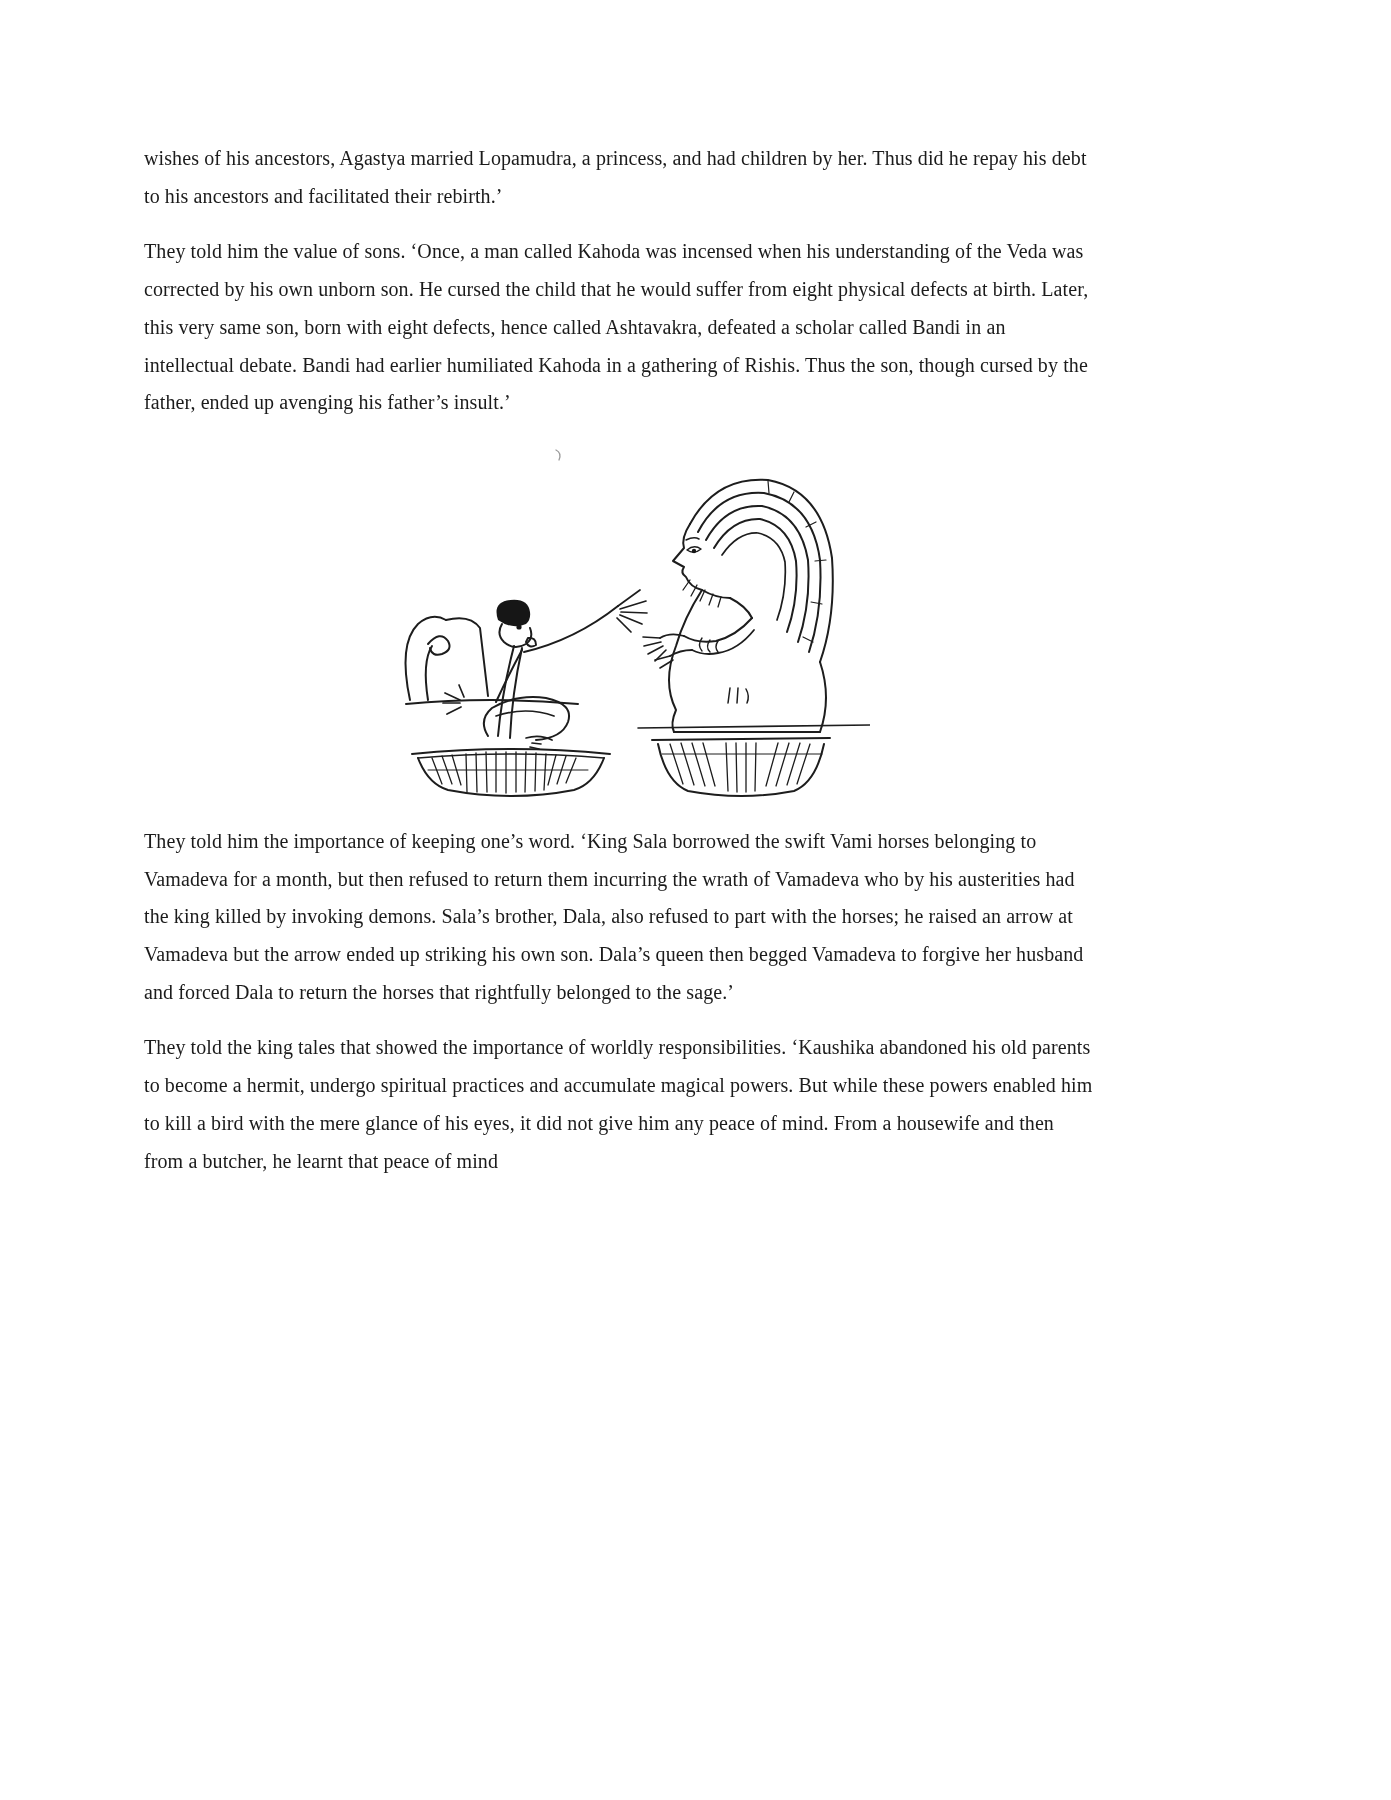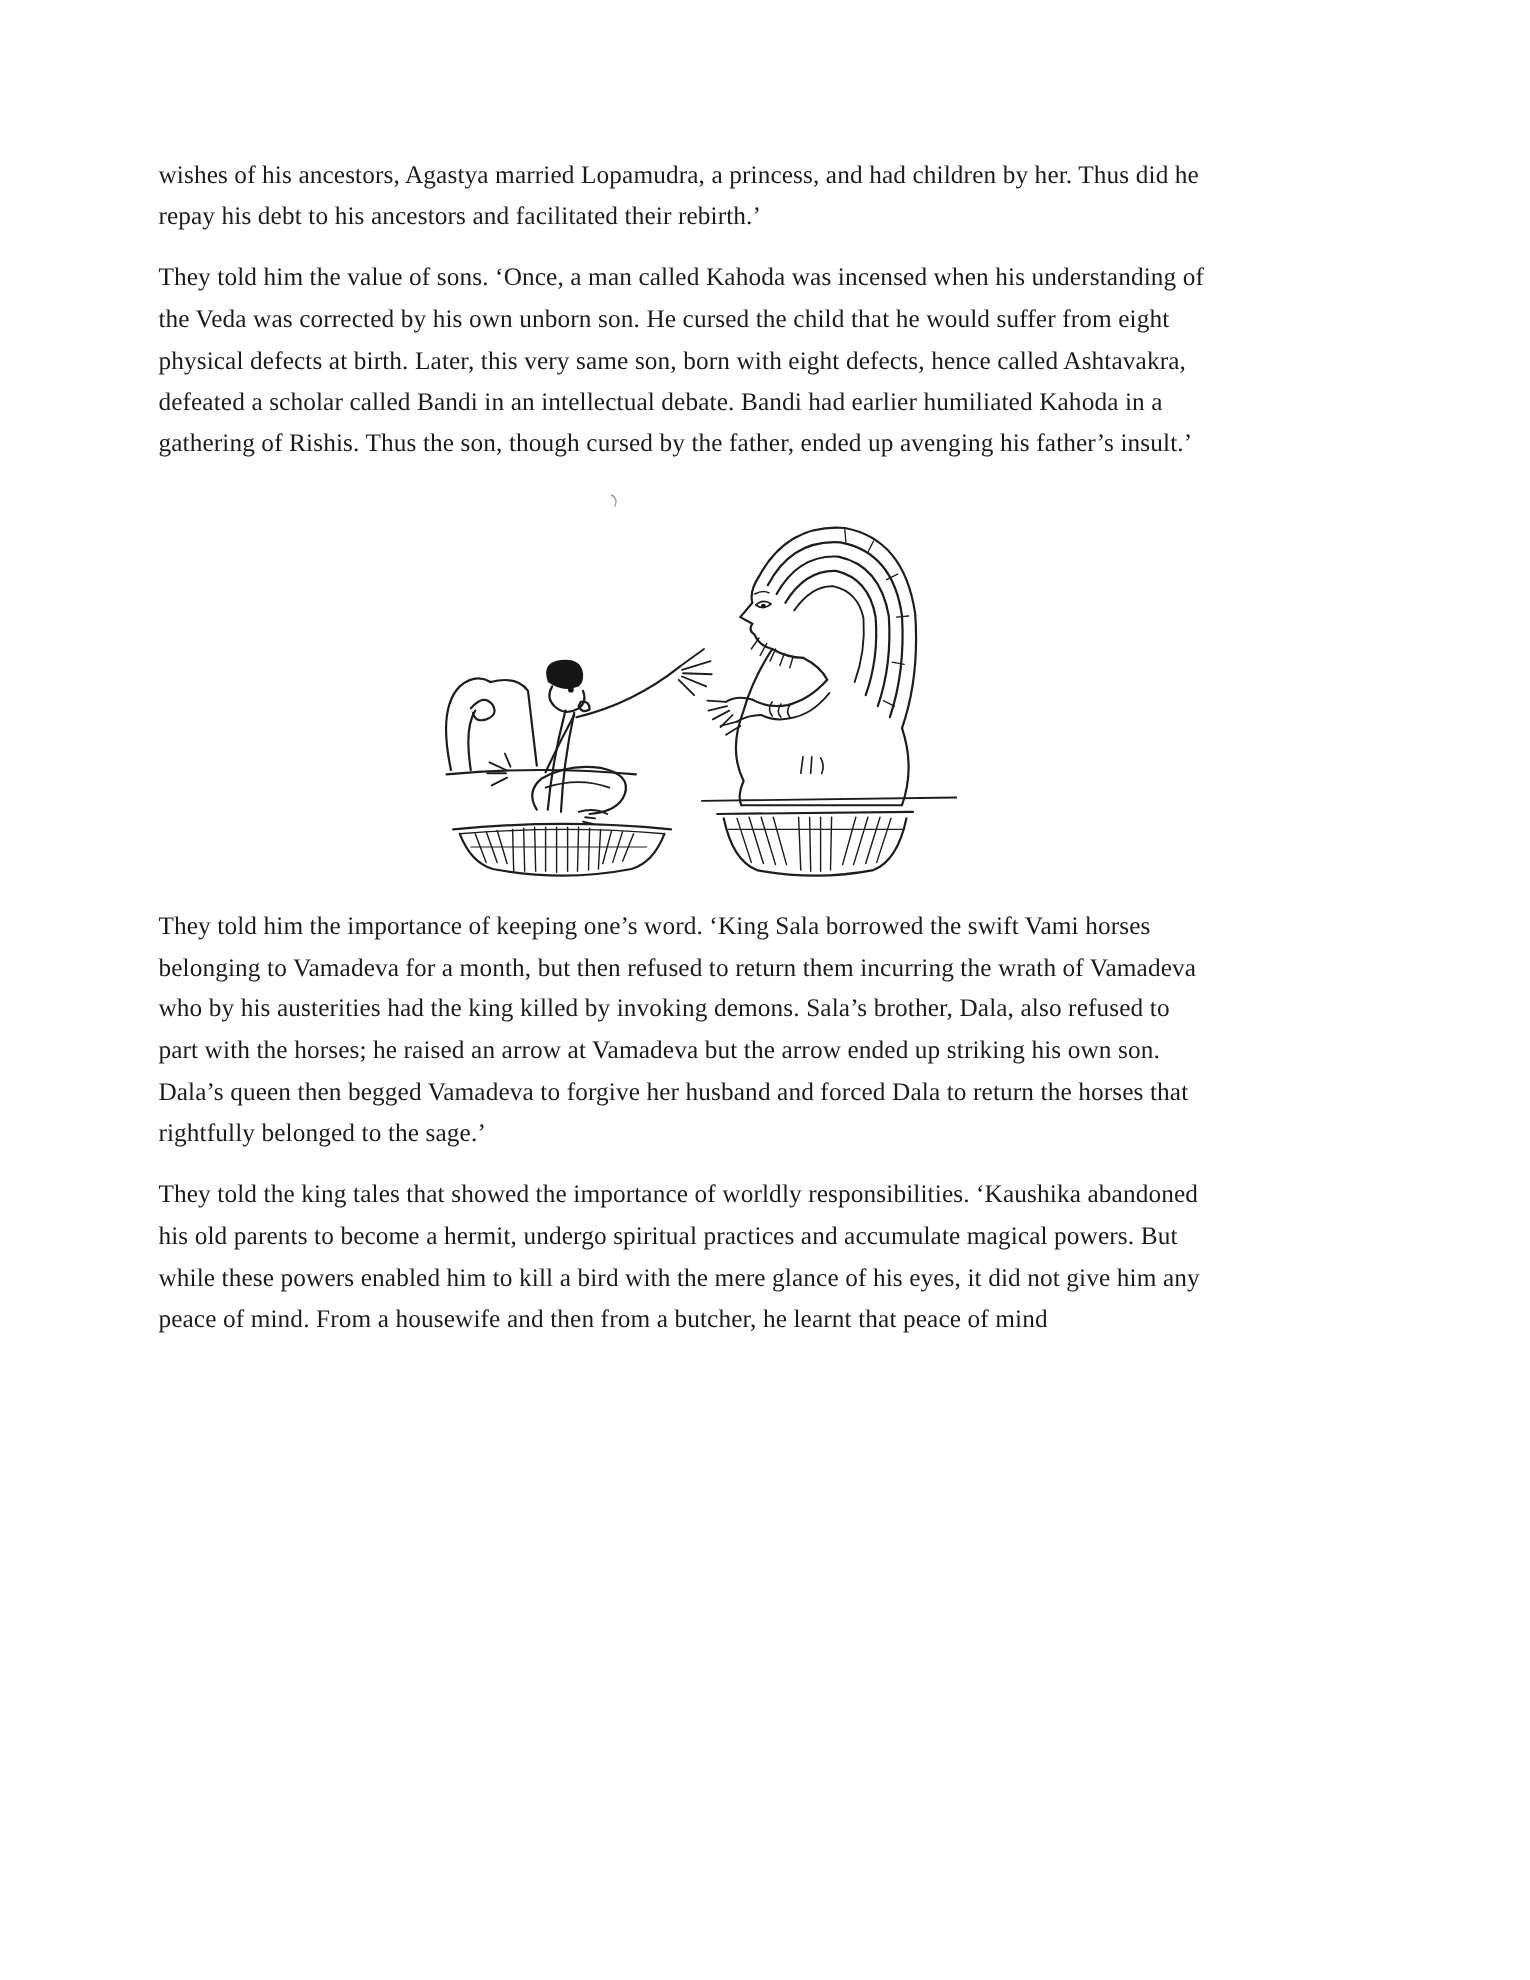--- a/index.html
+++ b/index.html
@@ -14,21 +14,21 @@
     font-family: "Liberation Serif", "DejaVu Serif", serif;
     overflow: hidden;
   }
   .page {
     box-sizing: border-box;
     width: 1391px;
     height: 1800px;
     padding: 140px 296px 0 144px;
   }
   .para {
-    font-size: 23px;
+    font-size: 20px;
     line-height: 37.7px;
     margin: 0 0 18px 0;
     text-align: left;
     letter-spacing: 0.1px;
   }
   .illustration {
     margin: 26px 0 20px 0;
     display: flex;
     justify-content: center;
   }

